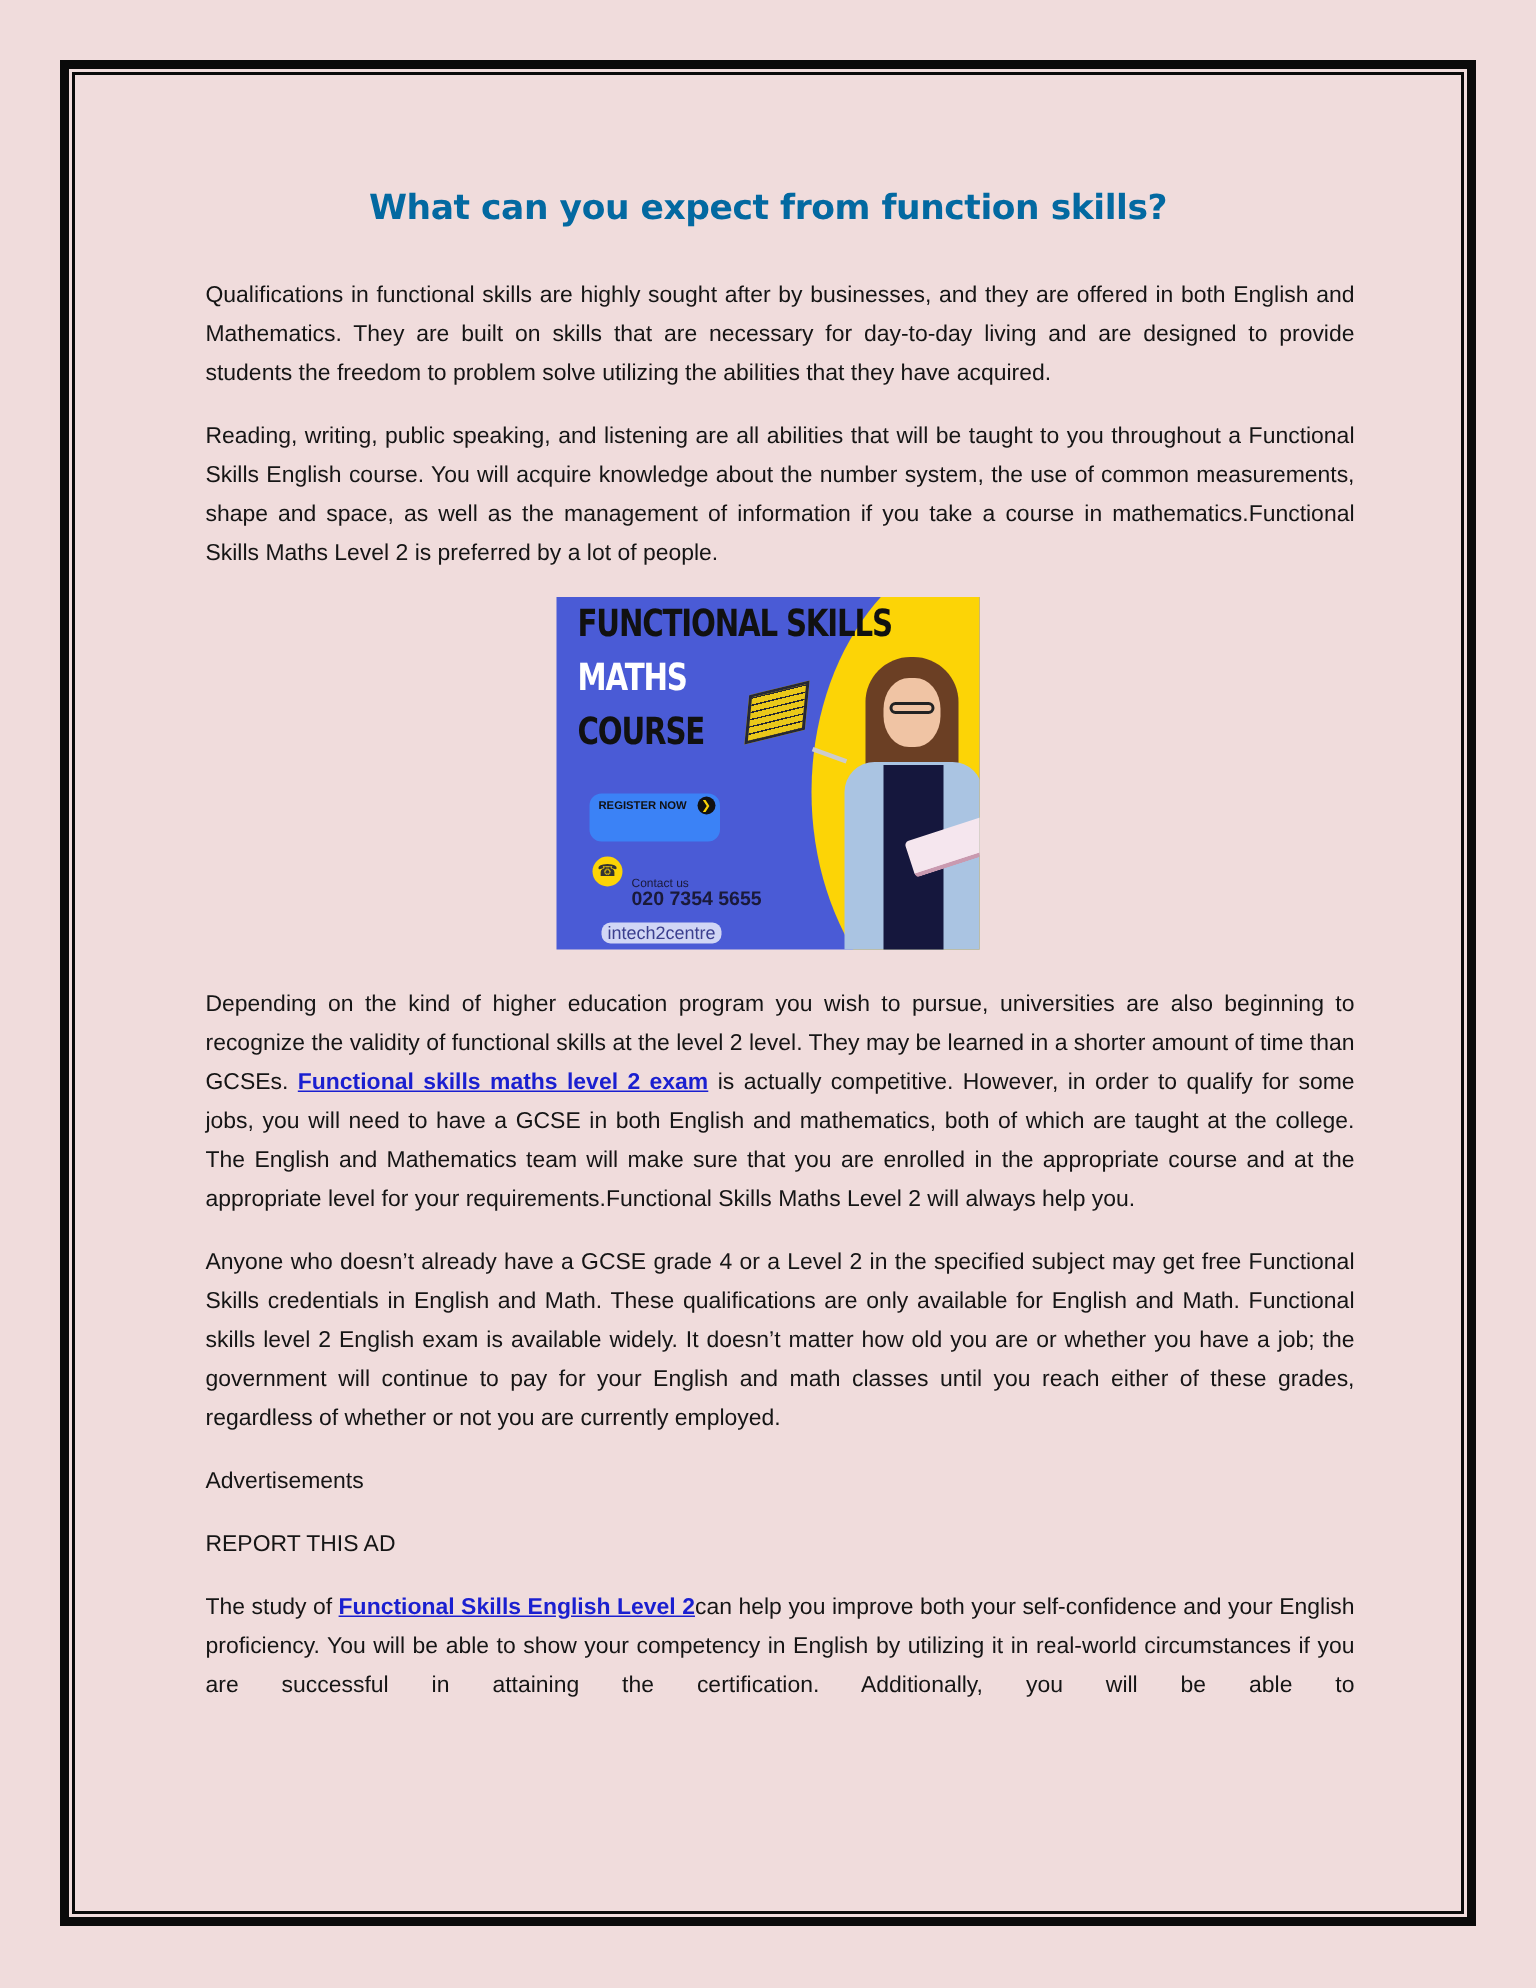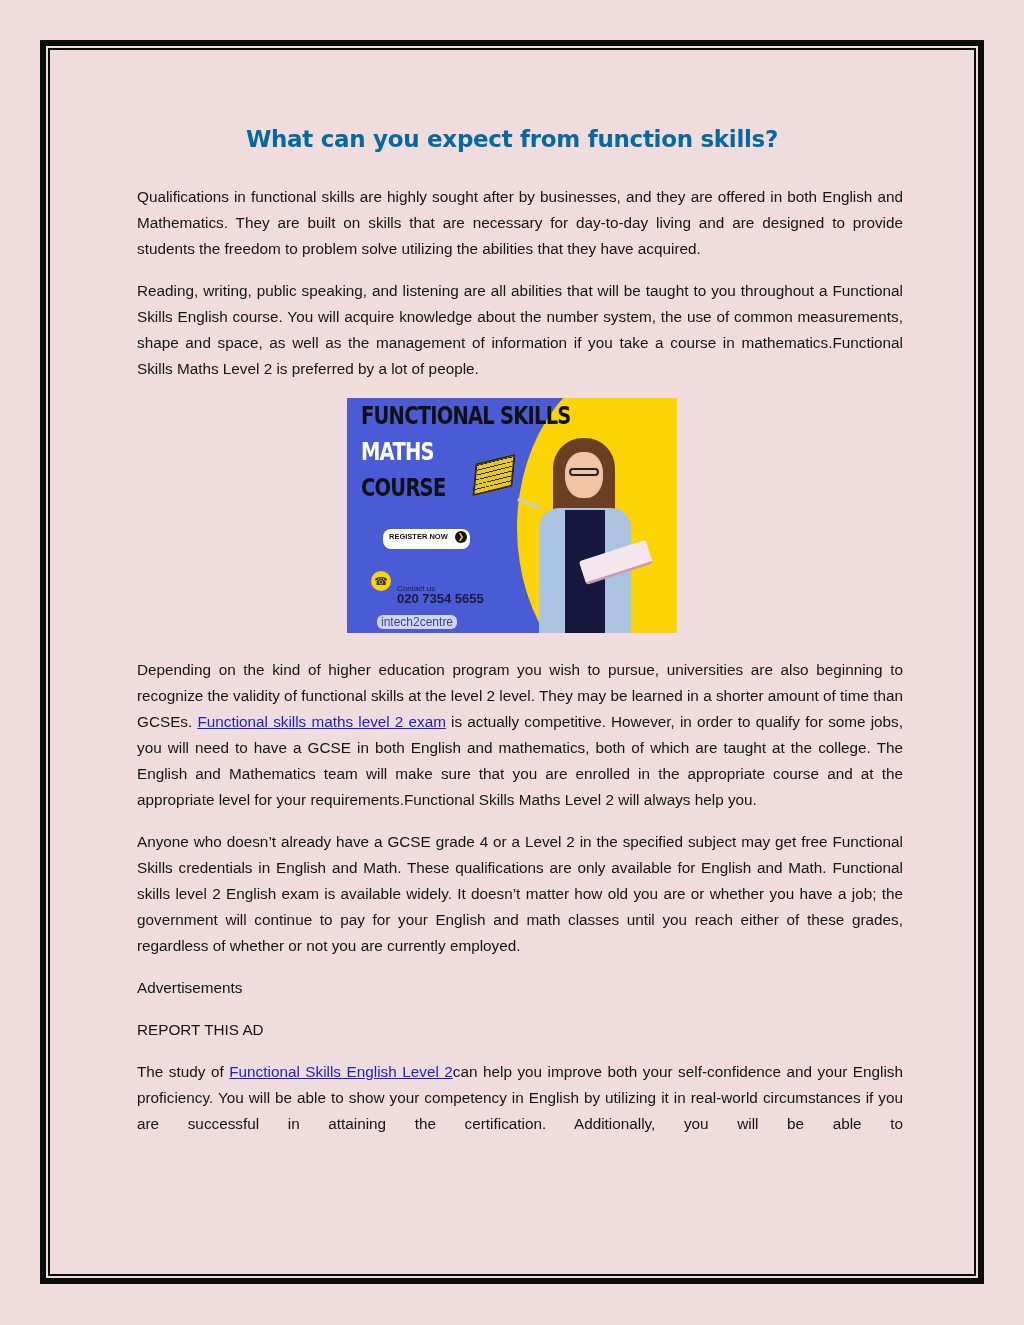--- a/index.html
+++ b/index.html
@@ -51,25 +51,25 @@
     p {
       margin: 0 0 16px 16px;
       font-size: 15.3px;
       line-height: 26px;
       text-align: justify;
       color: #151515;
     }
     p.last-line-left { text-align: justify; text-align-last: left; }
     a.doc-link {
       color: #1a1fd0;
-      font-weight: normal;
+      font-weight: bold;
       text-decoration: underline;
     }
     .figure {
-      width: 330px;
+      width: 282px;
       height: 235px;
       margin: 4px auto 24px auto;
       position: relative;
       overflow: hidden;
       background: #4a5bd6;
     }
     .figure .yellow-blob {
       position: absolute;
       left: 170px;
       top: -40px;
@@ -102,26 +102,26 @@
       height: 30px;
       background:
         repeating-linear-gradient(0deg, #fcd406 0 4px, #222 4px 5px),
         #fcd406;
       transform: skew(-20deg) rotate(-15deg);
       border: 2px solid #222;
       opacity: 0.9;
     }
     .figure .register {
       position: absolute;
-      left: 36px;
+      left: 22px;
       top: 131px;
       height: 16px;
-      padding: 0 22px 4px 6px;
+      padding: 0 22px 16px 6px;
       border-radius: 8px;
-      background: #ffffff;
+      background: #3b82f6;
       font-size: 7.5px;
       font-weight: bold;
       line-height: 16px;
       color: #111;
     }
     .figure .register .arrow {
       position: absolute;
       right: 3px;
       top: 2px;
       width: 12px;

